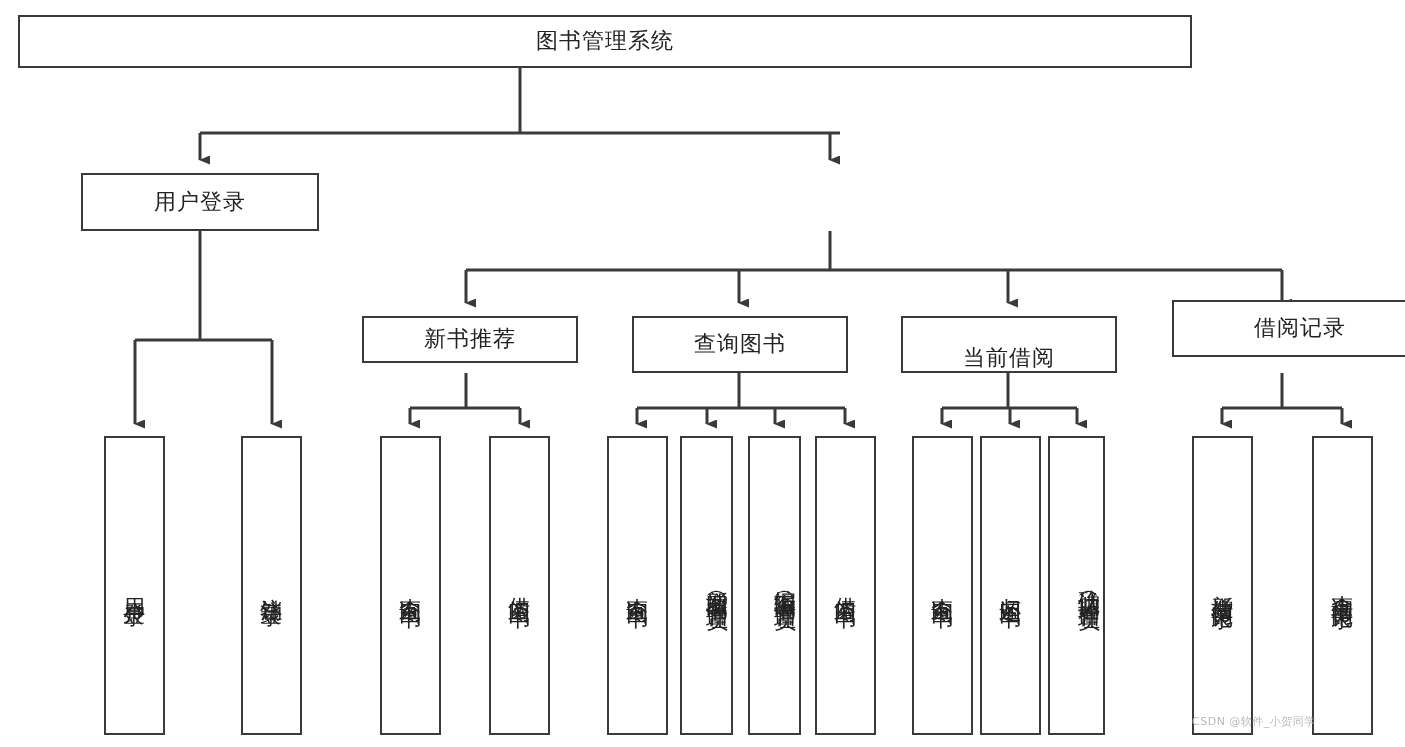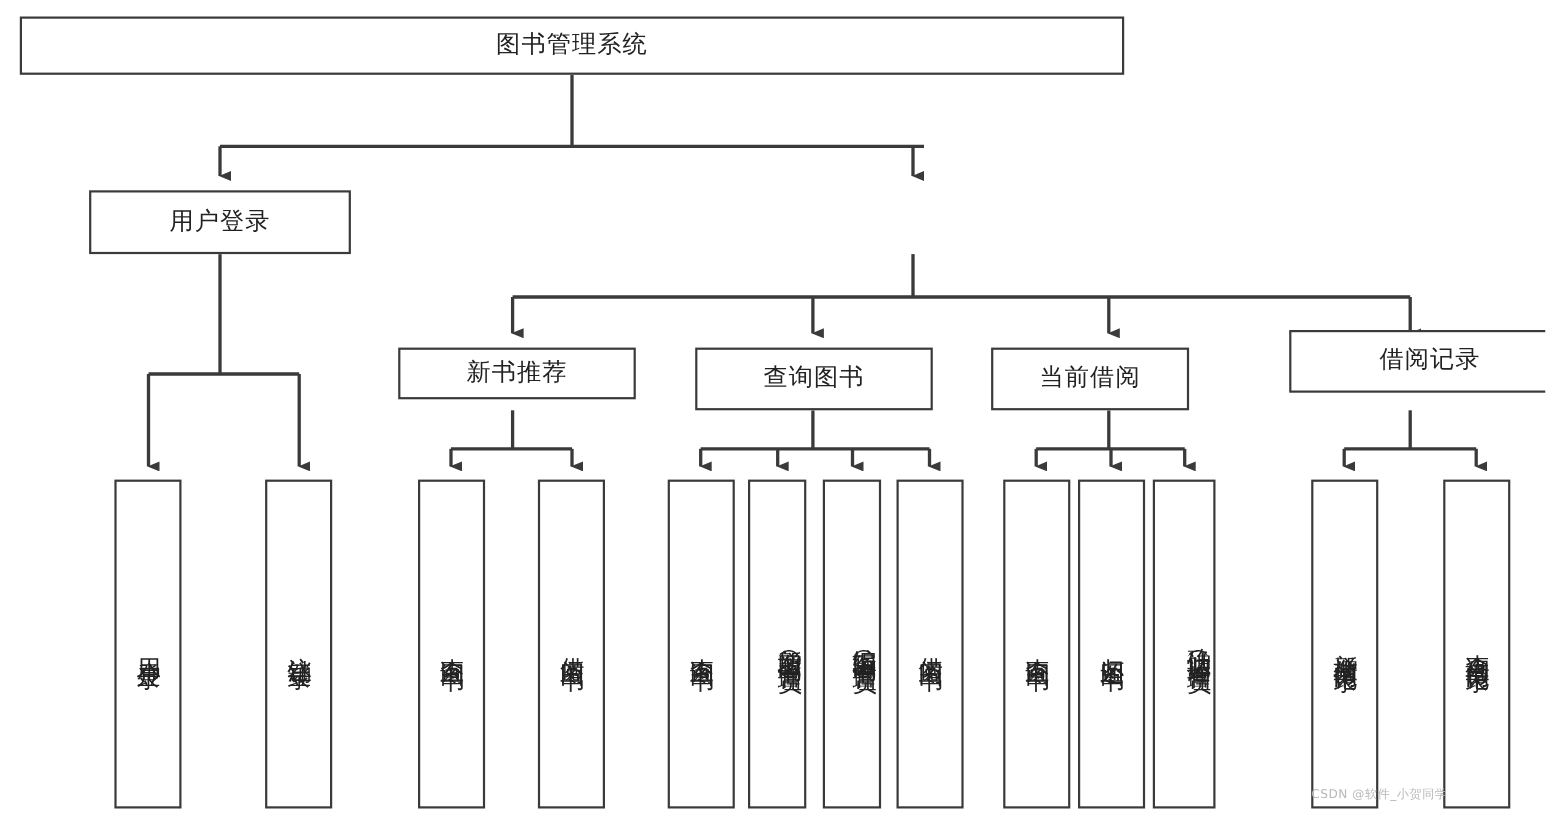--- a/index.html
+++ b/index.html
@@ -124,38 +124,38 @@
     </g>
 
     <g stroke="#3a3a3a" stroke-width="3" fill="none">
       <path d="M1282,373 L1282,408"></path>
       <path d="M1222,408 L1342,408"></path>
       <path d="M1222,408 L1222,424" marker-end="url(#arrow)"></path>
       <path d="M1342,408 L1342,424" marker-end="url(#arrow)"></path>
     </g>
   </svg>
 
-  <div class="node horizontal" style="left:18px; top:15px; width:1004px; height:53px;">
+  <div class="node horizontal" style="left:18px; top:15px; width:1174px; height:53px;">
     <span class="node-label">图书管理系统</span>
   </div>
 
   <div class="node horizontal" style="left:81px; top:173px; width:238px; height:58px;">
     <span class="node-label">用户登录</span>
   </div>
 
 
   <div class="node horizontal" style="left:362px; top:316px; width:216px; height:47px;">
     <span class="node-label">新书推荐</span>
   </div>
 
   <div class="node horizontal" style="left:632px; top:316px; width:216px; height:57px;">
     <span class="node-label">查询图书</span>
   </div>
 
-  <div class="node horizontal" style="left:901px; top:316px; width:180px; height:57px;">
+  <div class="node horizontal" style="left:901px; top:316px; width:216px; height:57px;align-items:flex-end;">
     <span class="node-label">当前借阅</span>
   </div>
 
   <div class="node horizontal" style="left:1172px; top:300px; width:256px; height:57px;">
     <span class="node-label">借阅记录</span>
   </div>
 
   <div class="node vertical" style="left:104px; top:436px; width:61px; height:299px;">
     <span class="node-label">用户登录</span>
   </div>

